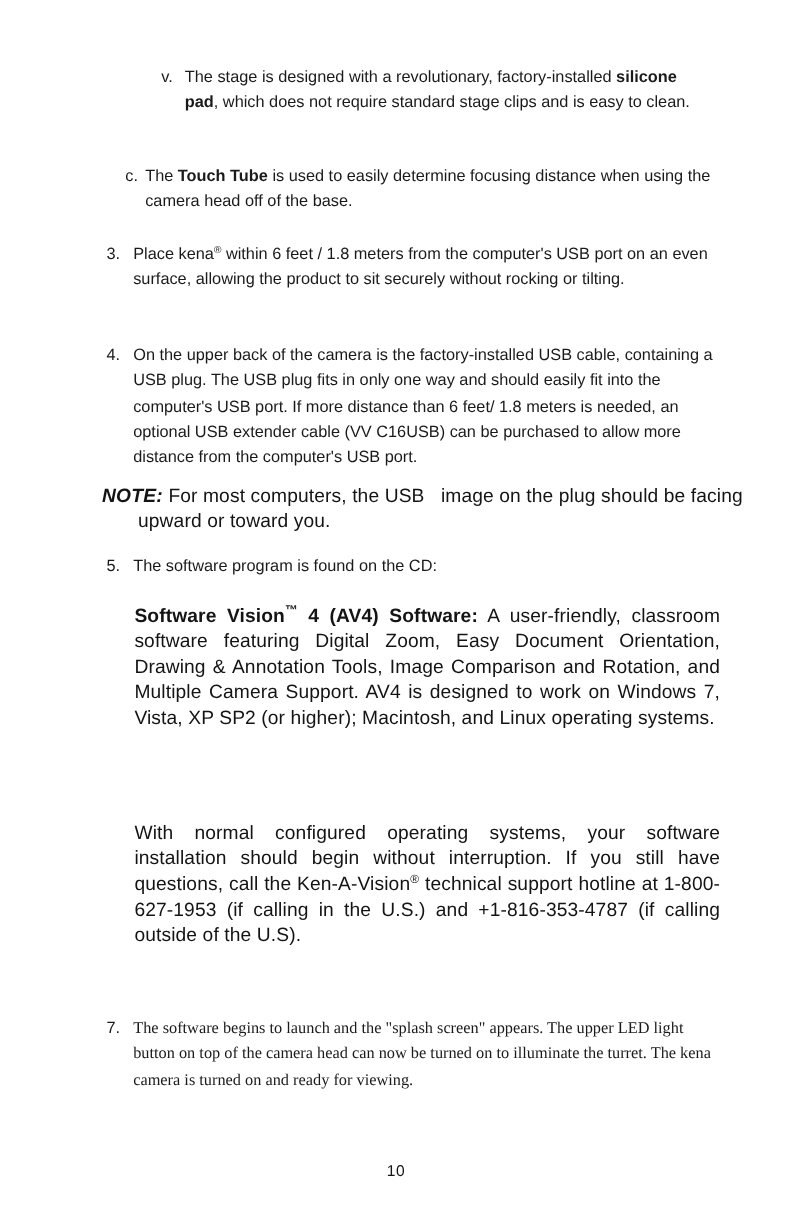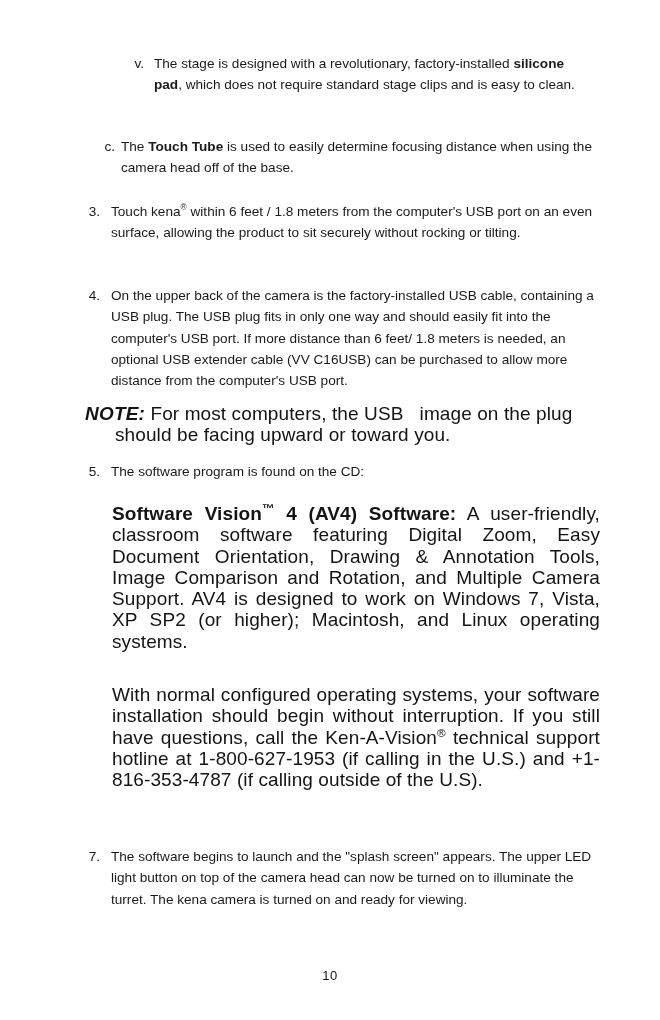--- a/index.html
+++ b/index.html
@@ -20,21 +20,21 @@
     width: 660px;
     height: 1020px;
     box-sizing: border-box;
     padding: 0;
     background: #ffffff;
   }
 
   
   .blk {
     position: absolute;
-    font-size: 19px;
+    font-size: 16px;
     line-height: 21.3px;
     color: #141414;
     letter-spacing: 0.1px;
   }
   .just { text-align: justify; text-justify: inter-word; }
 
   
   .item {
     position: absolute;
     display: flex;
@@ -99,21 +99,21 @@
   <div class="item" style="left:103px; top:136px; width:494px;">
     <span class="marker" style="width:12px;">c.</span>
     <span class="itemtext" style="padding-left:6px;">
       <span>The </span><b>Touch Tube</b><span> is used to easily determine focusing distance when using the camera head off of the base.</span>
     </span>
   </div>
 
   <div class="item" style="left:85px; top:201px; width:512px;">
     <span class="marker" style="width:15px;">3.</span>
     <span class="itemtext" style="padding-left:11px;">
-      <span>Touch kena</span><sup>®</sup><span> within 6 feet / 1.8 meters from the computer's USB port on an even surface, allowing the product to sit securely without rocking or tilting.</span>
+      <span>Place kena</span><sup>®</sup><span> within 6 feet / 1.8 meters from the computer's USB port on an even surface, allowing the product to sit securely without rocking or tilting.</span>
     </span>
   </div>
 
   <div class="item" style="left:85px; top:285px; width:512px;">
     <span class="marker" style="width:15px;">4.</span>
     <span class="itemtext" style="padding-left:11px;">On the upper back of the camera is the factory-installed USB cable, containing a USB plug. The USB plug fits in only one way and should easily fit into the computer's USB port. If more distance than 6 feet/ 1.8 meters is needed, an optional USB extender cable (VV C16USB) can be purchased to allow more distance from the computer's USB port.</span>
   </div>
 
   <div class="blk" style="left:85px; top:403px; width:512px; padding-left:30px; text-indent:-30px;">
     <span class="note-label">NOTE:</span><span> For most computers, the USB</span><span class="gap">   </span><span>image on the plug should be facing upward or toward you.</span>
@@ -129,18 +129,18 @@
   </div>
 
 
   <div class="blk just" style="left:112px; top:684px; width:488px;">
     <span>With normal configured operating systems, your software installation should begin without interruption.   If you still have questions, call the Ken-A-Vision</span><sup>®</sup><span> technical support hotline at 1-800-627-1953 (if calling in the U.S.) and +1-816-353-4787 (if calling outside of the U.S).</span>
   </div>
 
 
   <div class="item" style="left:85px; top:846px; width:512px;">
     <span class="marker" style="width:15px;">7.</span>
-    <span class="itemtext" style="padding-left:11px;">The software begins to launch and the "splash screen" appears.  The upper LED light button on top of the camera head can now be turned on to illuminate the turret. The kena camera is turned on and ready for viewing.</span>
+    <span class="itemtext" style="padding-left:11px;font-family:Liberation Serif, serif;">The software begins to launch and the "splash screen" appears.  The upper LED light button on top of the camera head can now be turned on to illuminate the turret. The kena camera is turned on and ready for viewing.</span>
   </div>
 
   <div class="folio">10</div>
 
 </div>
 
 </body></html>

